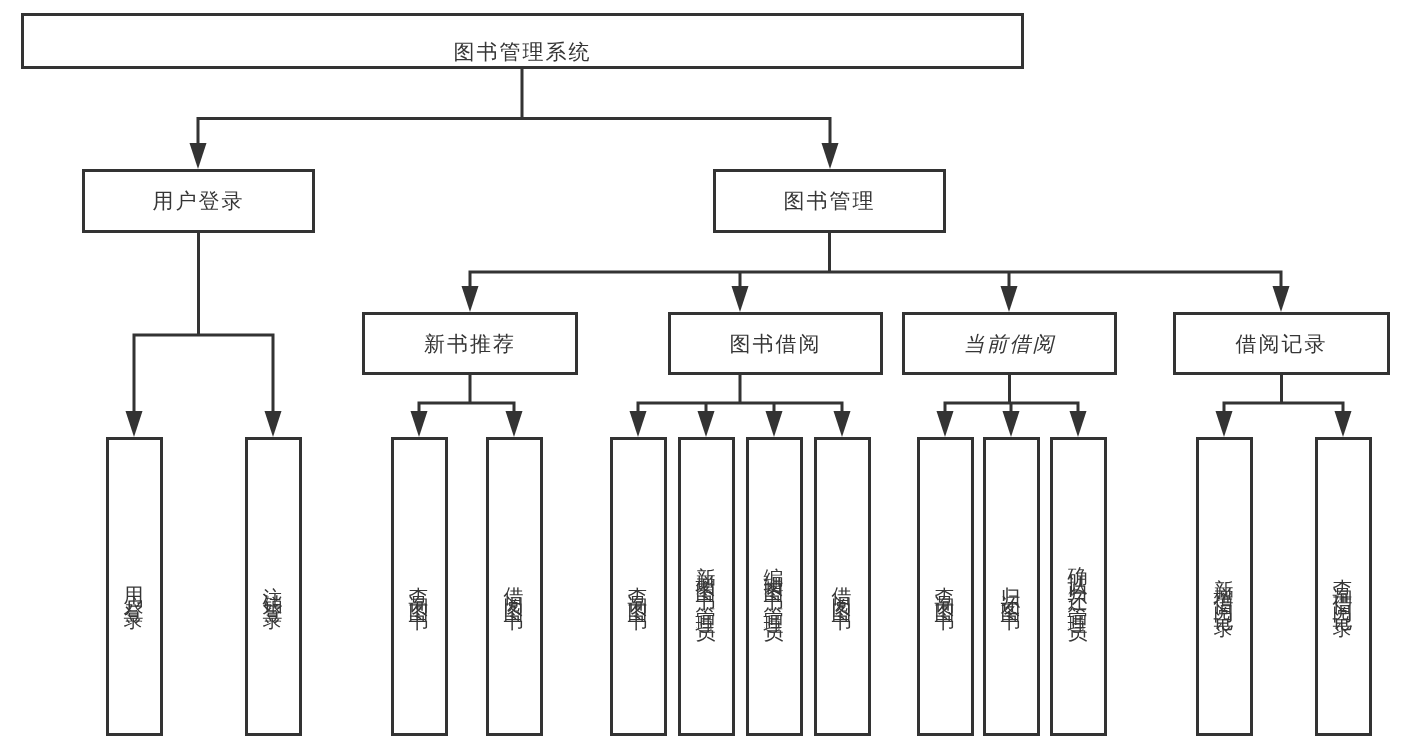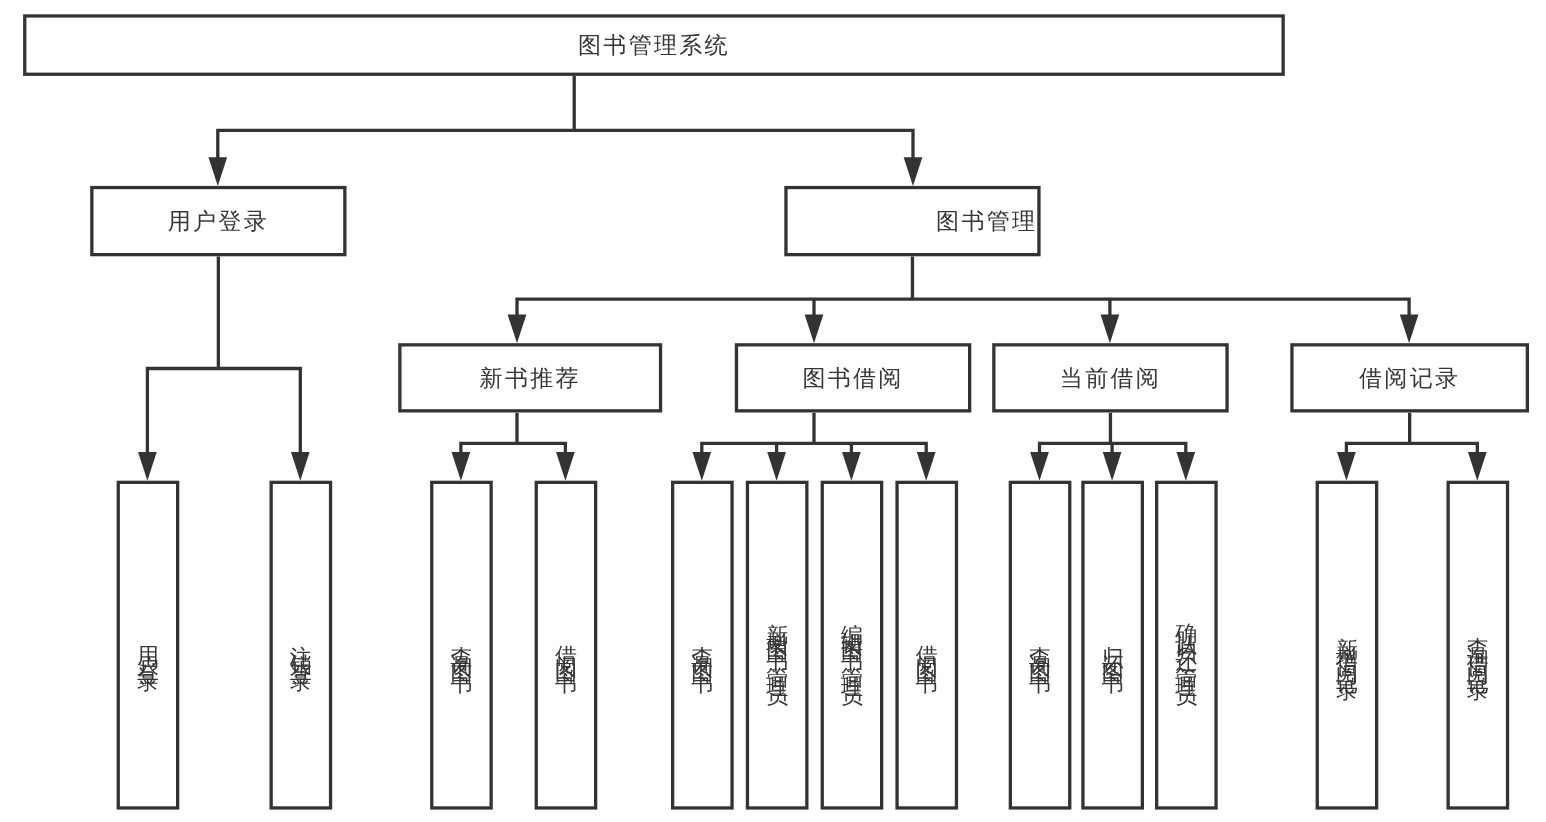--- a/index.html
+++ b/index.html
@@ -8,21 +8,21 @@
     font-family:"Liberation Sans", sans-serif; overflow:hidden;
   }
   .connectors { position:absolute; left:0; top:0; z-index:1; }
   .node {
     position:absolute; box-sizing:border-box; z-index:2;
     border:3px solid #333333; background:#ffffff;
     display:flex; align-items:center; justify-content:center;
     color:#363636;
   }
   .h-node { font-size:21px; letter-spacing:2px; }
-  .root-node { left:21px; top:13px; width:1147px; height:56px; }
+  .root-node { left:21px; top:13px; width:1003px; height:56px;align-items:flex-end; }
   .lvl2 { top:169px; width:233px; height:64px; }
   .lvl3 { top:312px; height:63px; }
   .leaf { top:437px; width:57px; height:299px; }
   .leaf .v-label {
     writing-mode:vertical-rl; text-orientation:mixed;
     font-size:20px; letter-spacing:8px; line-height:1.3; color:#363636;
   }
   .watermark {
     position:absolute; right:6px; bottom:6px; z-index:3;
     font-size:17px; color:#c9c9c9; letter-spacing:1px;
@@ -73,31 +73,31 @@
     </g>
   </svg>
 
   <div class="node root-node h-node">
     <span>图书管理系统</span>
   </div>
 
   <div class="node lvl2 h-node" style="left:82px;">
     <span>用户登录</span>
   </div>
-  <div class="node lvl2 h-node" style="left:713px;justify-content:flex-end;">
+  <div class="node lvl2 h-node" style="left:713px;">
     <span>图书管理</span>
   </div>
 
-  <div class="node lvl3 h-node" style="left:362px;width:240px;">
+  <div class="node lvl3 h-node" style="left:362px;width:216px;">
     <span>新书推荐</span>
   </div>
   <div class="node lvl3 h-node" style="left:632px;width:215px;margin-left:36px;">
     <span>图书借阅</span>
   </div>
-  <div class="node lvl3 h-node" style="left:902px;width:215px;">
+  <div class="node lvl3 h-node" style="left:902px;width:215px;font-style:italic;">
     <span>当前借阅</span>
   </div>
   <div class="node lvl3 h-node" style="left:1173px;width:217px;">
     <span>借阅记录</span>
   </div>
 
   <div class="node leaf" style="left:105.5px;">
     <span class="v-label">用户登录</span>
   </div>
   <div class="node leaf" style="left:244.5px;">

